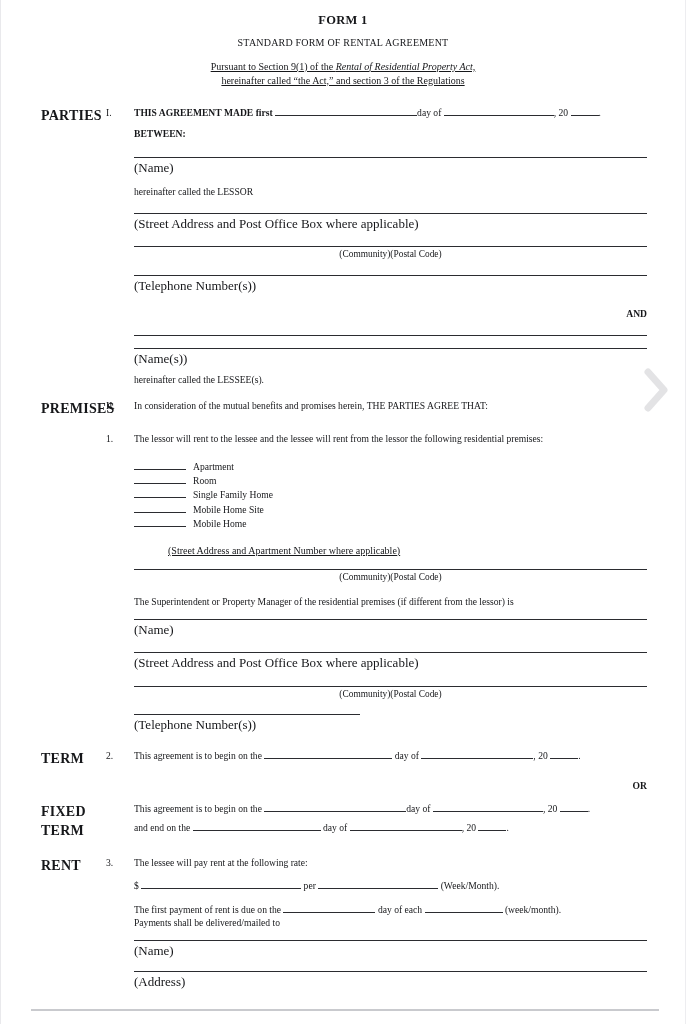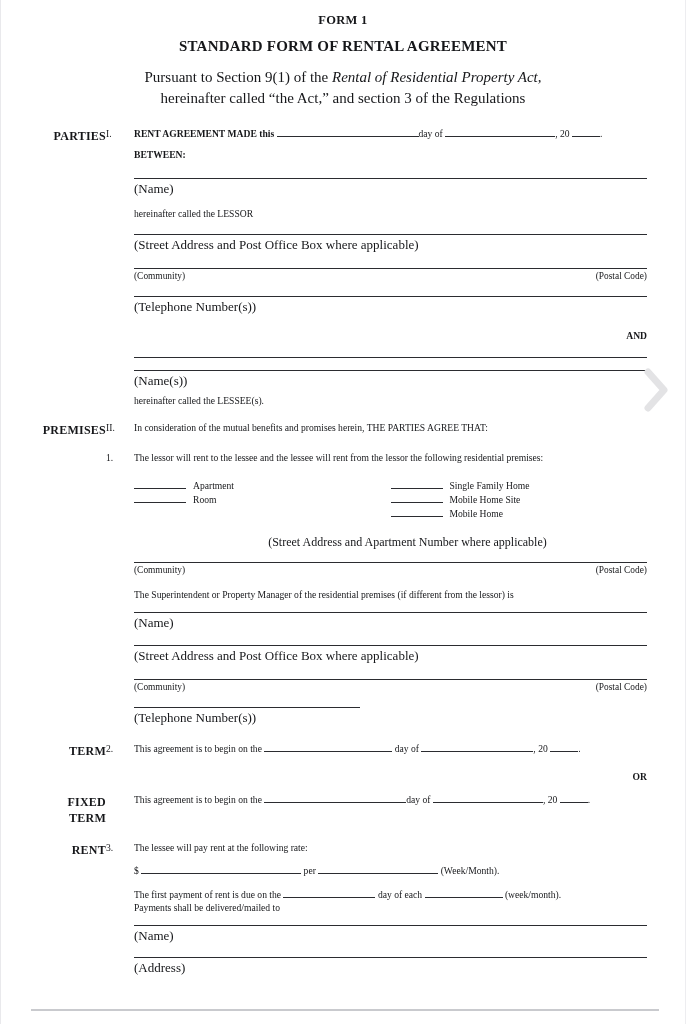--- a/index.html
+++ b/index.html
@@ -28,52 +28,52 @@
     text-align: center;
     padding-top: 11px;
   }
   .form-no {
     font-size: 12.5px;
     font-weight: bold;
     letter-spacing: .3px;
     line-height: 1.45;
   }
   .doc-title {
-    font-size: 15px;
-    font-weight: bold;
+    font-size: 10px;
+    font-weight: normal;
     letter-spacing: .2px;
     margin-top: 7px;
     line-height: 1.45;
   }
   .pursuant {
-    font-size: 15px;
+    font-size: 10px;
     line-height: 1.42;
     margin-top: 9px;
+    text-decoration: underline;
   }
   .pursuant em { font-style: italic; }
 
   
   .body {
     margin-top: 19px;
     font-size: 9.6px;
     line-height: 1.34;
   }
 
   .row {
     display: flex;
     align-items: flex-start;
   }
   .gutter {
     width: 105px;
     flex: 0 0 105px;
     padding-left: 40px;
     box-sizing: border-box;
-    font-size: 12px;
+    font-size: 14px;
     letter-spacing: .25px;
-    text-align: right;
   }
   .numcol {
     width: 28px;
     flex: 0 0 28px;
     box-sizing: border-box;
     font-size: 9.6px;
   }
   .content {
     flex: 1 1 auto;
     padding-right: 38px;
@@ -95,21 +95,21 @@
   }
   .rule.full { width: 100%; }
   .rule.tel  { width: 44%; }
 
   .caption {
     font-size: 13px;
     margin-top: 1px;
   }
   .caption-row {
     display: flex;
-    justify-content: space-between;
+    justify-content: center;
     font-size: 9.4px;
     margin-top: 1px;
   }
 
   
   .blank {
     display: inline-block;
     border-bottom: 1px solid #2b2c30;
     height: 8px;
     vertical-align: baseline;
@@ -126,35 +126,36 @@
   .b-loc   { width: 322px; }
   .b-chk   { width: 52px; }
 
   .centered { text-align: right; }
   .bold { font-weight: bold; }
 
   
   .options {
     display: flex;
     margin-top: 2px;
+    flex-direction: column;
   }
   .opt-col { width: 50%; }
   .opt {
     display: flex;
     align-items: baseline;
     line-height: 1.48;
   }
   .opt .b-chk { margin-right: 7px; }
 
   
   .loc-cap {
-    text-align: center;
-    font-size: 12px;
+    font-size: 10px;
     margin-top: 1px;
     padding-left: 34px;
+    text-decoration: underline;
   }
 
   
   .chevron {
     position: absolute;
     right: 16px;
     top: 368px;
     width: 26px;
     height: 44px;
     opacity: 1;
@@ -186,21 +187,21 @@
   </div>
 
   <div class="body">
 
     <div class="row">
       <div class="gutter bold">PARTIES</div>
       <div class="numcol">I.</div>
       <div class="content">
 
         <p class="line">
-          <span class="bold">RENT AGREEMENT MADE this</span>
+          <span class="bold">THIS AGREEMENT MADE first</span>
           <span class="blank b-day"></span><span>day of</span>
           <span class="blank b-month"></span><span>, 20</span>
           <span class="blank b-yr"></span><span>.</span>
         </p>
 
         <div class="sp8"></div>
         <p class="line bold">BETWEEN:</p>
 
         <div class="sp16"></div>
         <div class="rule full"></div>
@@ -350,20 +351,27 @@
       <div class="gutter bold">FIXED TERM</div>
       <div class="numcol"></div>
       <div class="content">
         <p class="line">
           <span>This agreement is to begin on the</span>
           <span class="blank b-day"></span><span>day of</span>
           <span class="blank b-month"></span><span>, 20</span>
           <span class="blank b-yr"></span><span>.</span>
         </p>
         <div class="sp6"></div>
+        <p class="line">
+          <span>and end on the</span>
+          <span class="blank b-day2"></span>
+          <span>day of</span>
+          <span class="blank b-month2"></span><span>, 20</span>
+          <span class="blank b-yr"></span><span>.</span>
+        </p>
       </div>
     </div>
 
     <div class="sp16"></div>
 
     <div class="row">
       <div class="gutter bold">RENT</div>
       <div class="numcol">3.</div>
       <div class="content">
         <p class="line">The lessee will pay rent at the following rate:</p>

